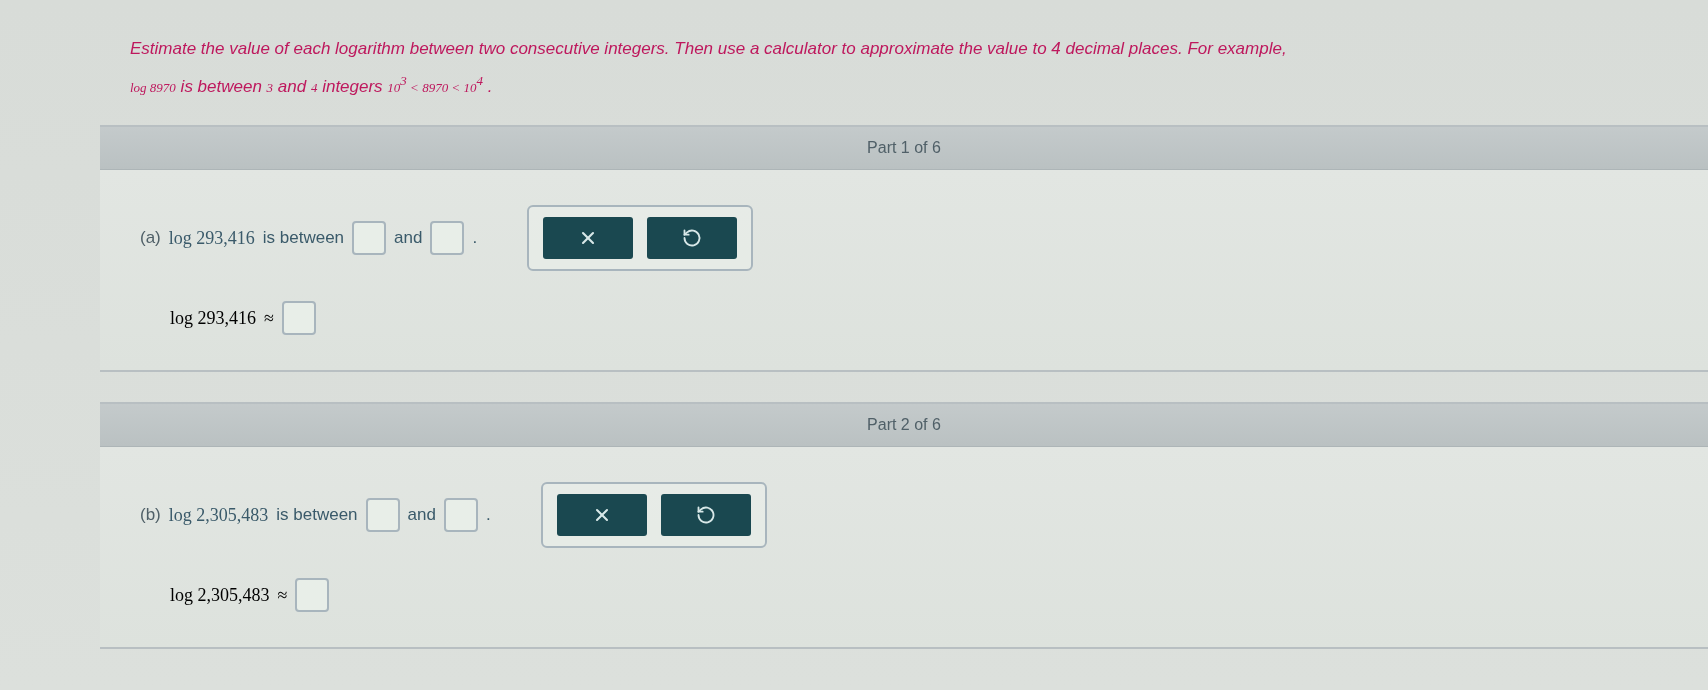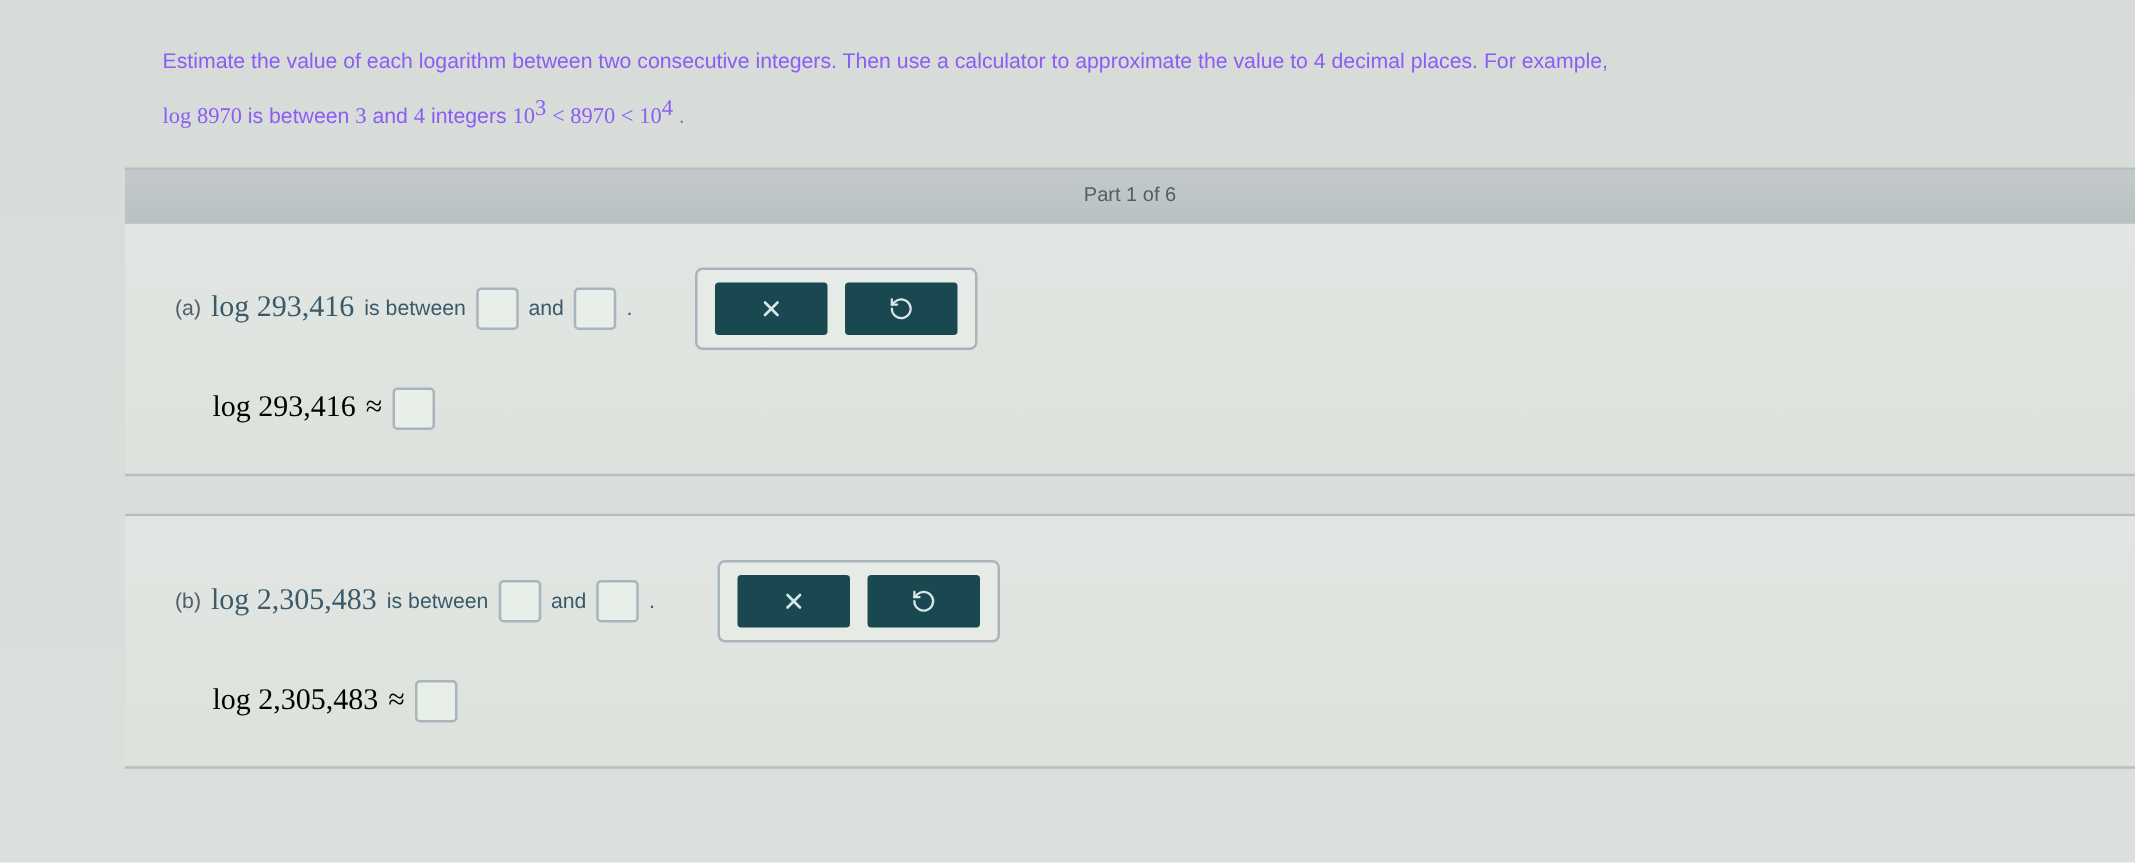--- a/index.html
+++ b/index.html
@@ -14,28 +14,29 @@
       min-height: 690px;
       width: 1708px;
       overflow: hidden;
     }
     .container {
       padding: 20px 0 0 0;
       margin-left: 100px;
     }
     .instructions {
       padding: 10px 40px 20px 30px;
-      color: #8b5cf6;
+      color: #be185d;
       font-size: 17px;
       line-height: 2.2;
       font-weight: 500;
+      font-style: italic;
     }
     .instructions .math {
       font-family: 'Times New Roman', serif;
-      font-size: 18px;
+      font-size: 13px;
     }
     .instructions sup {
       font-size: 13px;
       vertical-align: super;
     }
     .section {
       margin: 0;
       border-top: 2px solid #b8bfc2;
       text-align: center;
     }
@@ -65,21 +66,21 @@
       font-size: 17px;
       display: inline-flex;
       align-items: center;
       gap: 8px;
     }
     .question-text .label {
       color: #506068;
     }
     .math-log {
       font-family: 'Times New Roman', serif;
-      font-size: 24px;
+      font-size: 18px;
     }
     .input-box {
       width: 34px;
       height: 34px;
       border: 2px solid #a8b5bd;
       border-radius: 4px;
       background: #e8eee8;
       display: inline-block;
       vertical-align: middle;
     }
@@ -165,20 +166,21 @@
         <span class="math-log">log 293,416</span>
         <span class="math-log">≈</span>
         <span class="input-box"></span>
       </div>
     </div>
   </div>
 
   <div class="spacer"></div>
 
   <div class="section">
+    <div class="section-header">Part 2 of 6</div>
     <div class="section-body">
       <div class="row">
         <span class="question-text">
           <span class="label">(b)</span>
           <span class="math-log">log 2,305,483</span>
           <span> is between </span>
           <span class="input-box"></span>
           <span> and </span>
           <span class="input-box"></span>
           <span> .</span>

